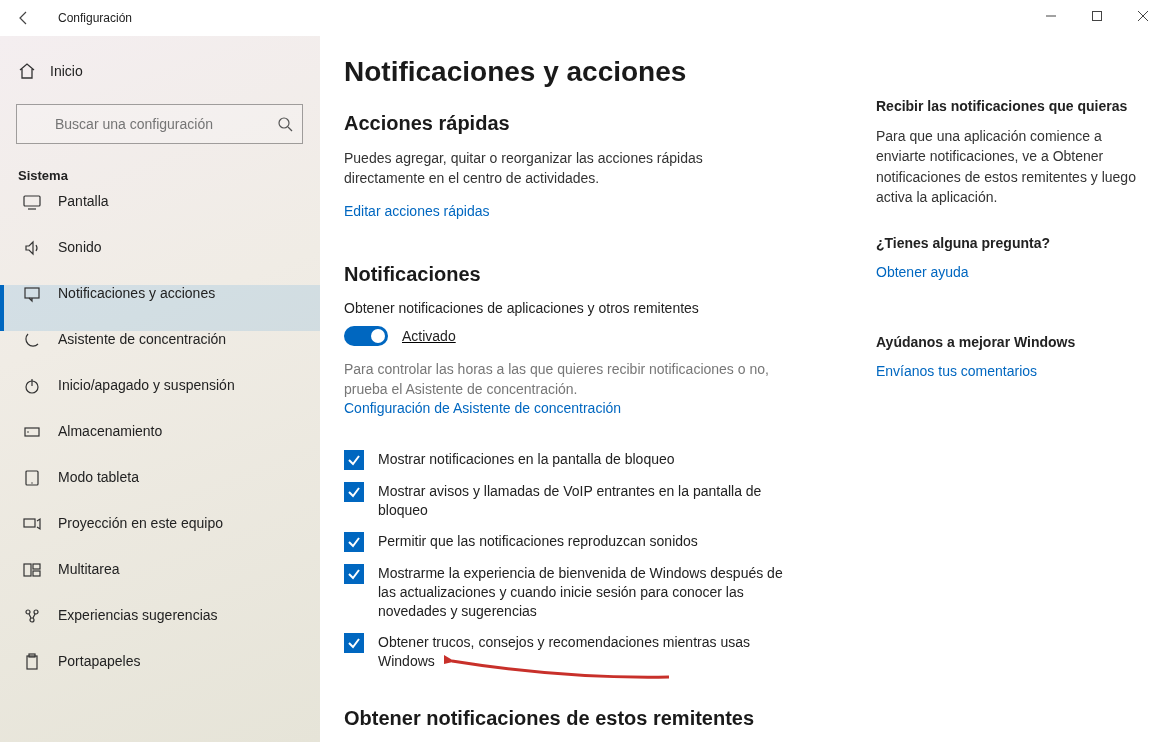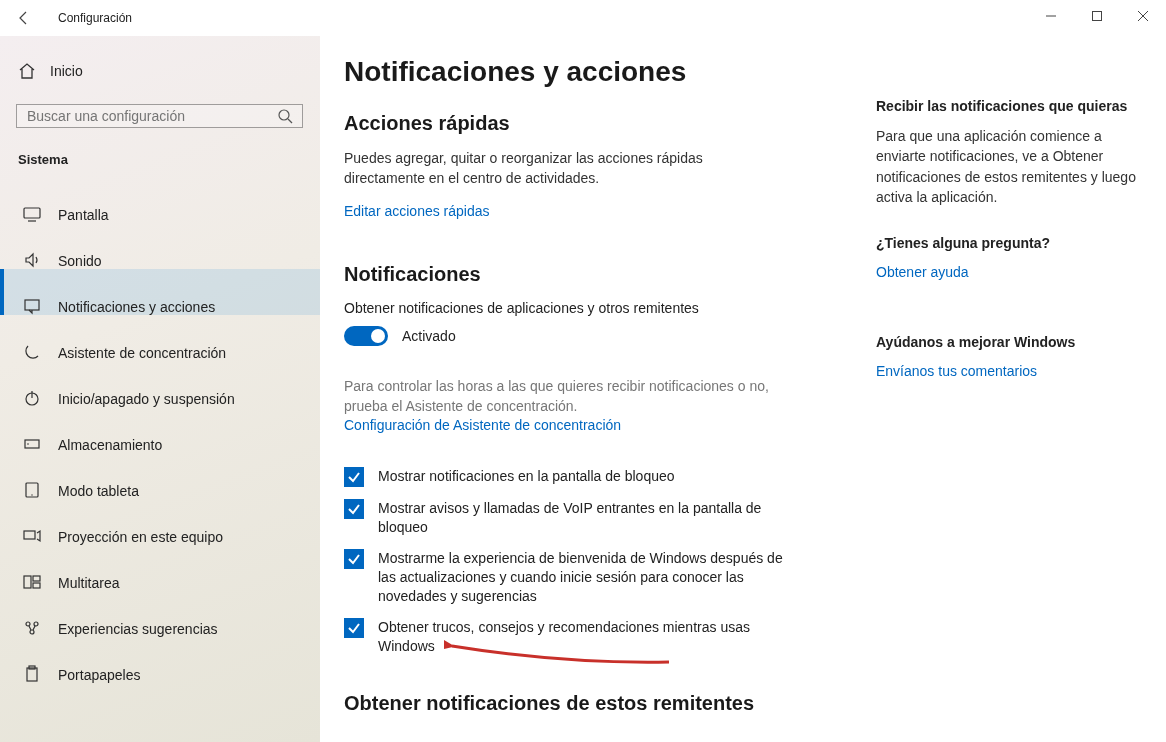--- a/index.html
+++ b/index.html
@@ -9,42 +9,42 @@
 .titlebar .back { width: 32px; height: 32px; display: flex; align-items: center; justify-content: center; cursor: pointer; }
 .titlebar .title { margin-left: 18px; font-size: 12px; color: #222; }
 .winbtns { position: absolute; right: 0; top: 0; display: flex; }
 .winbtn { width: 46px; height: 32px; display: flex; align-items: center; justify-content: center; cursor: pointer; }
 
 .body { flex: 1; display: flex; min-height: 0; }
 
 .sidebar { width: 320px; background: linear-gradient(160deg, #f4eef0 0%, #f0ece5 40%, #e6e4d8 100%); display: flex; flex-direction: column; padding-top: 12px; }
 .home-row { display: flex; align-items: center; height: 46px; padding-left: 18px; gap: 14px; cursor: pointer; }
 .home-row .home-label { font-size: 14px; color: #222; }
-.searchbox { margin: 10px 17px 18px 16px; height: 24px; border: 1px solid rgba(0,0,0,0.35); display: flex; align-items: center; background: rgba(255,255,255,0.2); }
+.searchbox { margin: 10px 17px 18px 16px; height: 40px; border: 1px solid rgba(0,0,0,0.35); display: flex; align-items: center; background: rgba(255,255,255,0.2); padding-left: 28px; }
 .searchbox input { flex: 1; border: none; background: transparent; outline: none; font-size: 14px; padding: 0 10px; color: #555; }
 .searchbox .sicon { width: 34px; display: flex; align-items: center; justify-content: center; }
 .section-header { font-size: 13px; font-weight: 600; color: #222; padding: 6px 18px 10px 18px; }
-.nav-item { height: 46px; display: flex; align-items: flex-end; padding-left: 18px; gap: 16px; cursor: pointer; font-size: 14px; color: #222; border-left: 4px solid transparent; }
+.nav-item { height: 46px; display: flex; align-items: flex-start; padding-left: 18px; gap: 16px; cursor: pointer; font-size: 14px; color: #222; border-left: 4px solid transparent; }
 .nav-item.active { background: rgba(0,120,215,0.12); border-left-color: #0067c0; }
 .nav-item .nicon { width: 20px; display: flex; align-items: center; justify-content: center; }
 
 .content { flex: 1; display: flex; padding: 20px 30px 0 24px; overflow: hidden; }
 .main { flex: 1; max-width: 540px; }
 .aside { width: 260px; margin-left: 40px; padding-top: 42px; }
 
 h1 { font-size: 28px; font-weight: 600; color: #1a1a1a; margin-bottom: 24px; }
 h2 { font-size: 20px; font-weight: 600; color: #1a1a1a; margin-bottom: 14px; }
 .desc { font-size: 14px; color: #333; line-height: 1.4; margin-bottom: 14px; max-width: 440px; }
 .link { font-size: 14px; color: #0067c0; cursor: pointer; display: inline-block; margin-bottom: 8px; }
 .subhead { font-size: 14px; color: #222; margin-bottom: 10px; }
 .note { font-size: 14px; color: #777; line-height: 1.4; max-width: 430px; }
 
 .sec { margin-bottom: 36px; }
 
-.toggle-row { display: flex; align-items: center; gap: 14px; margin-bottom: 31px; }
+.toggle-row { display: flex; align-items: center; gap: 14px; margin-bottom: 14px; text-decoration: underline; }
 .toggle { width: 44px; height: 20px; border-radius: 10px; background: #0067c0; position: relative; cursor: pointer; }
 .toggle .knob { position: absolute; right: 3px; top: 3px; width: 14px; height: 14px; border-radius: 50%; background: #fff; }
 .toggle-label { font-size: 14px; color: #222; }
 
 .check-row { display: flex; align-items: flex-start; gap: 14px; margin-bottom: 12px; max-width: 440px; }
 .checkbox { width: 20px; height: 20px; background: #0067c0; display: flex; align-items: center; justify-content: center; flex-shrink: 0; cursor: pointer; }
 .check-label { font-size: 14px; color: #222; line-height: 1.35; }
 
 .aside h3 { font-size: 14px; font-weight: 600; color: #222; margin-bottom: 12px; }
 .aside p { font-size: 14px; color: #333; line-height: 1.45; margin-bottom: 28px; }
@@ -244,20 +244,28 @@
                 </svg>
               </div>
               <span class="check-label">Mostrar avisos y llamadas de VoIP entrantes en la pantalla de bloqueo</span>
             </div>
             <div class="check-row">
               <div class="checkbox">
                 <svg width="14" height="14" viewBox="0 0 14 14">
                   <path d="M2 7 L6 11 L12 3" stroke="#fff" stroke-width="2" fill="none"></path>
                 </svg>
               </div>
+              <span class="check-label">Permitir que las notificaciones reproduzcan sonidos</span>
+            </div>
+            <div class="check-row">
+              <div class="checkbox">
+                <svg width="14" height="14" viewBox="0 0 14 14">
+                  <path d="M2 7 L6 11 L12 3" stroke="#fff" stroke-width="2" fill="none"></path>
+                </svg>
+              </div>
               <span class="check-label">Mostrarme la experiencia de bienvenida de Windows después de las actualizaciones y cuando inicie sesión para conocer las novedades y sugerencias</span>
             </div>
             <div class="check-row">
               <div class="checkbox">
                 <svg width="14" height="14" viewBox="0 0 14 14">
                   <path d="M2 7 L6 11 L12 3" stroke="#fff" stroke-width="2" fill="none"></path>
                 </svg>
               </div>
               <span class="check-label">Obtener trucos, consejos y recomendaciones mientras usas Windows</span>
             </div>

